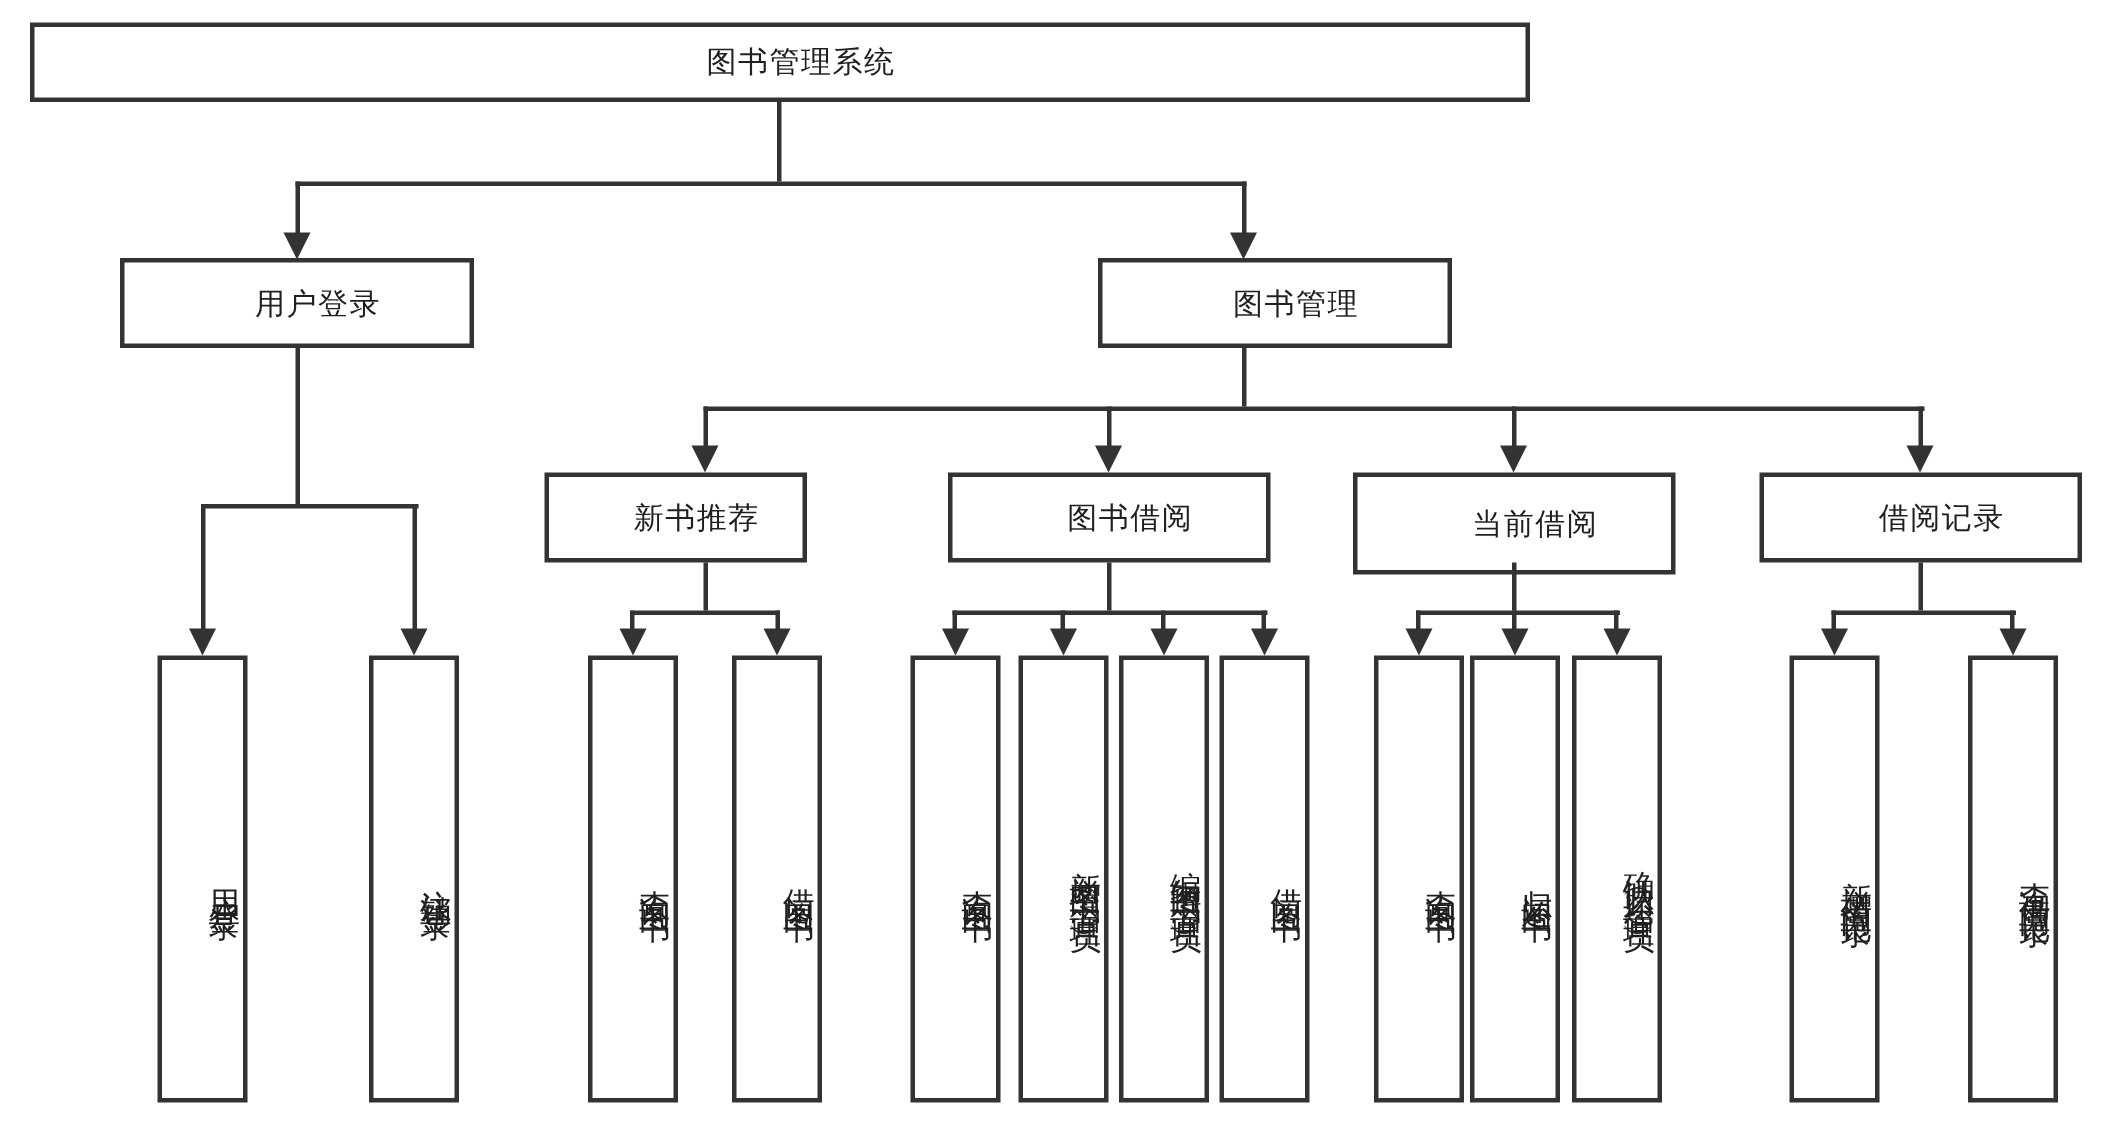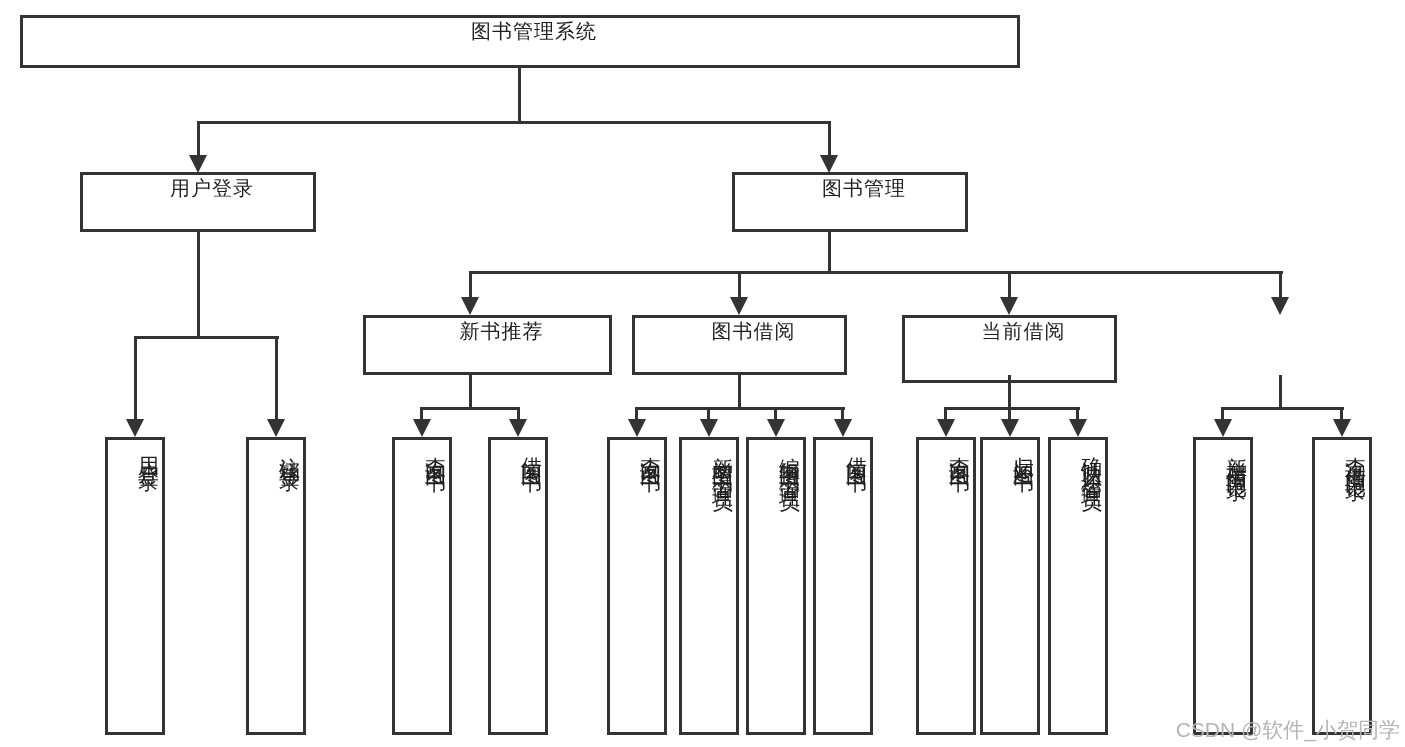--- a/index.html
+++ b/index.html
@@ -9,21 +9,21 @@
     --wm:#b3b3b3;
   }
   html,body{margin:0;padding:0;background:var(--bg);}
   body{font-family:"Liberation Sans","DejaVu Sans",sans-serif;}
   .canvas{
     position:relative;width:1405px;height:747px;background:var(--bg);
     overflow:hidden;
   }
   .box{
     position:absolute;box-sizing:border-box;border:3px solid var(--line);
-    background:var(--bg);display:flex;justify-content:center;
+    background:var(--bg);display:flex;align-items:center;justify-content:center;
     color:var(--text);
     padding-left:28px;
   }
   .hbox{font-size:20px;letter-spacing:1px;}
   .vbox{font-size:21px;}
   .vbox .vtext{
     writing-mode:vertical-rl;text-orientation:mixed;
     letter-spacing:5px;line-height:1;white-space:nowrap;
   }
   .hline{position:absolute;height:3px;background:var(--line);}
@@ -47,28 +47,31 @@
     <span>图书管理系统</span>
   </div>
 
   <div class="box hbox" style="left:80px;top:172px;width:236px;height:60px;">
     <span>用户登录</span>
   </div>
   <div class="box hbox" style="left:732px;top:172px;width:236px;height:60px;">
     <span>图书管理</span>
   </div>
 
-  <div class="box hbox" style="left:363px;top:315px;width:249px;height:60px;">
+  <div class="box hbox" style="left:363px;top:315px;width:175px;height:60px;">
     <span>新书推荐</span>
   </div>
   <div class="box hbox" style="left:632px;top:315px;width:215px;height:60px;">
     <span>图书借阅</span>
   </div>
   <div class="box hbox" style="left:902px;top:315px;width:215px;height:68px;">
     <span>当前借阅</span>
+  </div>
+  <div class="box hbox" style="left:1173px;top:315px;width:215px;height:60px;">
+    <span>借阅记录</span>
   </div>
 
   <div class="box vbox" style="left:105px;top:437px;width:60px;height:298px;">
     <span class="vtext">用户登录</span>
   </div>
   <div class="box vbox" style="left:246px;top:437px;width:60px;height:298px;">
     <span class="vtext">注销登录</span>
   </div>
 
   <div class="box vbox" style="left:392px;top:437px;width:60px;height:298px;">
@@ -160,14 +163,13 @@
   <div class="arr" style="left:1001px;top:419px;"></div>
   <div class="arr" style="left:1069px;top:419px;"></div>
 
   <div class="vline" style="left:1279px;top:375px;height:32px;"></div>
   <div class="hline" style="left:1221px;top:407px;width:123px;"></div>
   <div class="vline" style="left:1221px;top:407px;height:16px;"></div>
   <div class="vline" style="left:1340px;top:407px;height:16px;"></div>
   <div class="arr" style="left:1214px;top:419px;"></div>
   <div class="arr" style="left:1333px;top:419px;"></div>
 
-  <div class="watermark">CSDN @软件_小贺同学</div>
 </div>
 
 </body></html>

